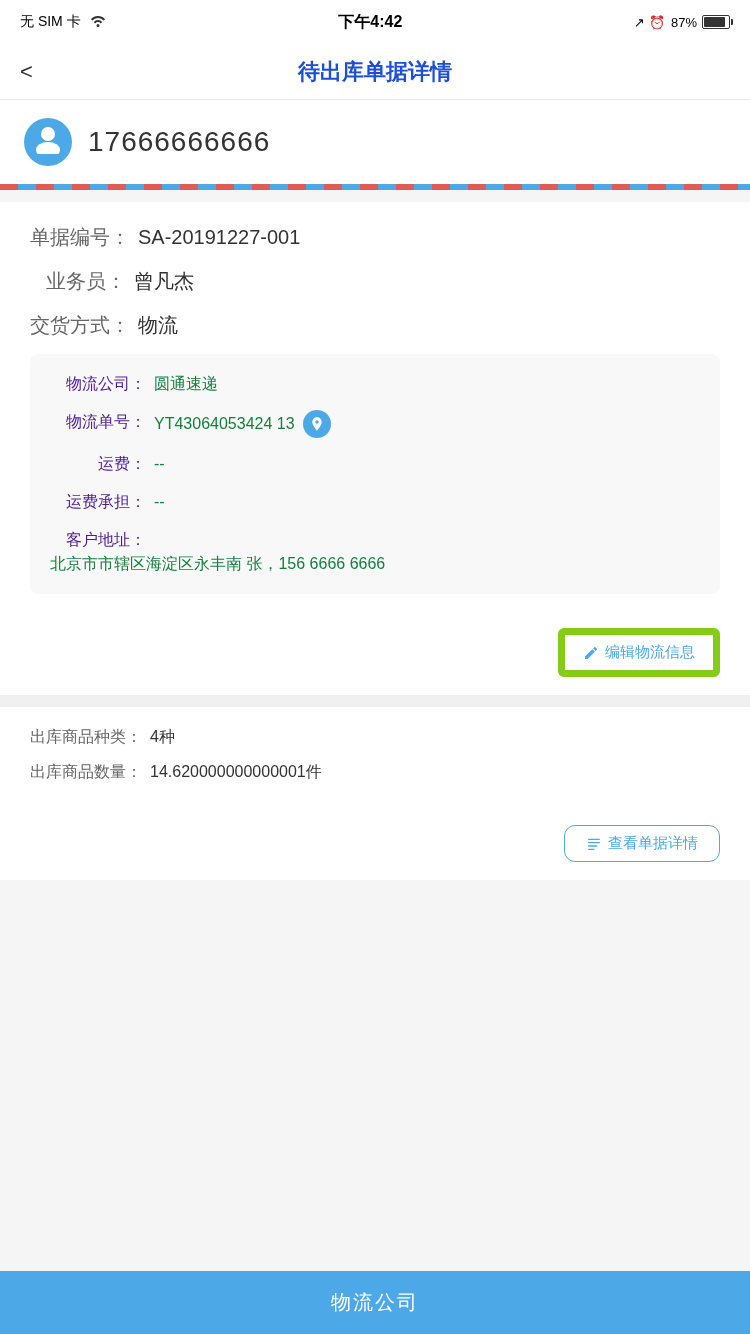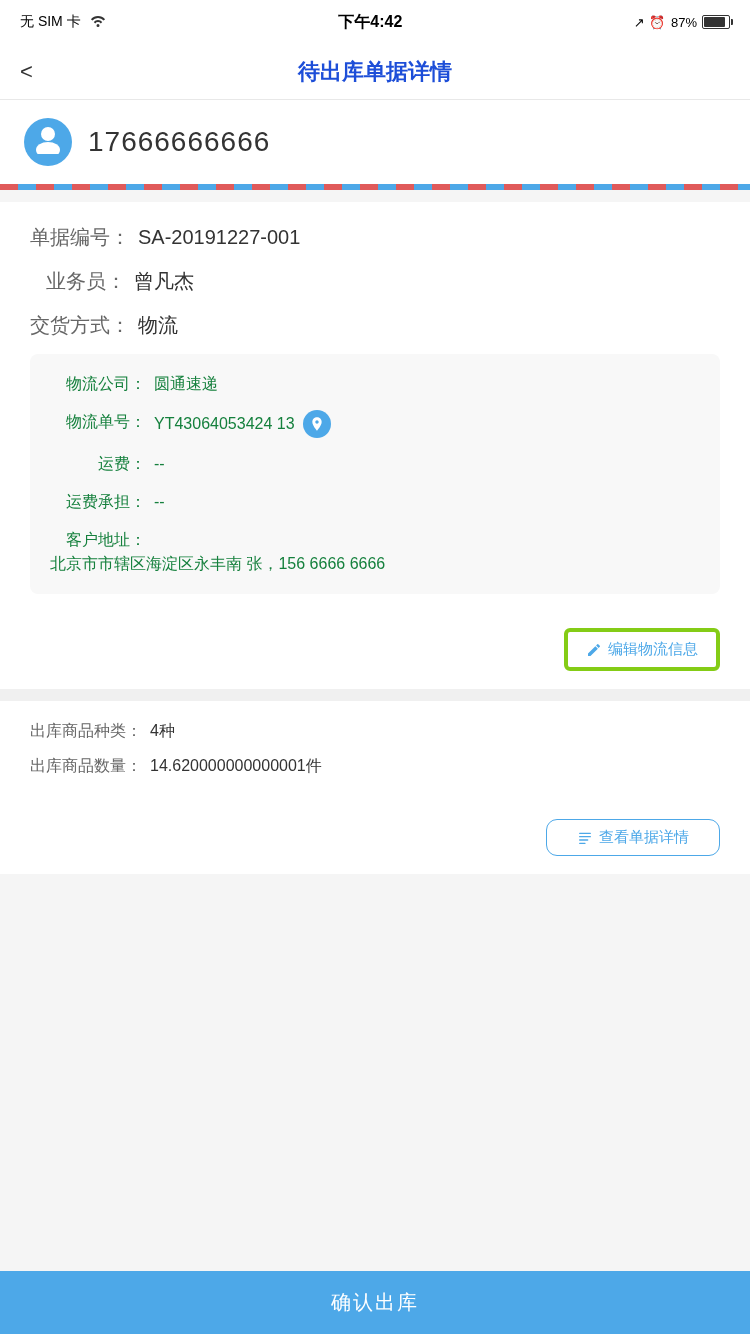--- a/index.html
+++ b/index.html
@@ -146,21 +146,21 @@
     .logistics-row {
       display: flex;
       align-items: flex-start;
       margin-bottom: 14px;
       font-size: 16px;
       color: #333;
       line-height: 1.5;
     }
     .logistics-row:last-child { margin-bottom: 0; flex-direction: column; }
     .logistics-label {
-      color: #15803d;
+      color: #4c1d95;
       min-width: 96px;
       text-align: right;
       flex-shrink: 0;
       margin-right: 8px;
     }
     .logistics-value { color: #15803d; flex: 1; display: flex; align-items: center; gap: 8px; }
     .location-btn {
       width: 28px;
       height: 28px;
       background: #4da8e8;
@@ -174,21 +174,21 @@
     .location-btn svg { width: 16px; height: 16px; }
 
     
     .edit-btn-row {
       display: flex;
       justify-content: flex-end;
       padding: 14px 30px 18px;
       background: #fff;
     }
     .edit-btn {
-      border: 4px solid #84cc16;
+      border: 7px solid #84cc16;
       border-radius: 6px;
       padding: 8px 18px;
       color: #4da8e8;
       font-size: 15px;
       display: flex;
       align-items: center;
       gap: 6px;
       cursor: pointer;
       background: #fff;
     }
@@ -223,21 +223,21 @@
     
     .view-detail-row {
       display: flex;
       justify-content: flex-end;
       padding: 14px 30px 18px;
       background: #fff;
     }
     .view-detail-btn {
       border: 1px solid #4da8e8;
       border-radius: 11px;
-      padding: 8px 30px;
+      padding: 8px 21px;
       color: #4da8e8;
       font-size: 15px;
       display: flex;
       align-items: center;
       gap: 6px;
       cursor: pointer;
       background: #fff;
     }
 
     
@@ -385,14 +385,14 @@
       <rect x="3" y="14" width="14" height="2" rx="1"></rect>
       <rect x="3" y="19" width="10" height="2" rx="1"></rect>
     </svg>
     <span>查看单据详情</span>
   </button>
 </div>
 
 <div class="bottom-spacer"></div>
 
 <div class="confirm-btn-wrap">
-  <button class="confirm-btn">确认出库</button>
+  <button class="confirm-btn">物流公司</button>
 </div>
 
 </body></html>

